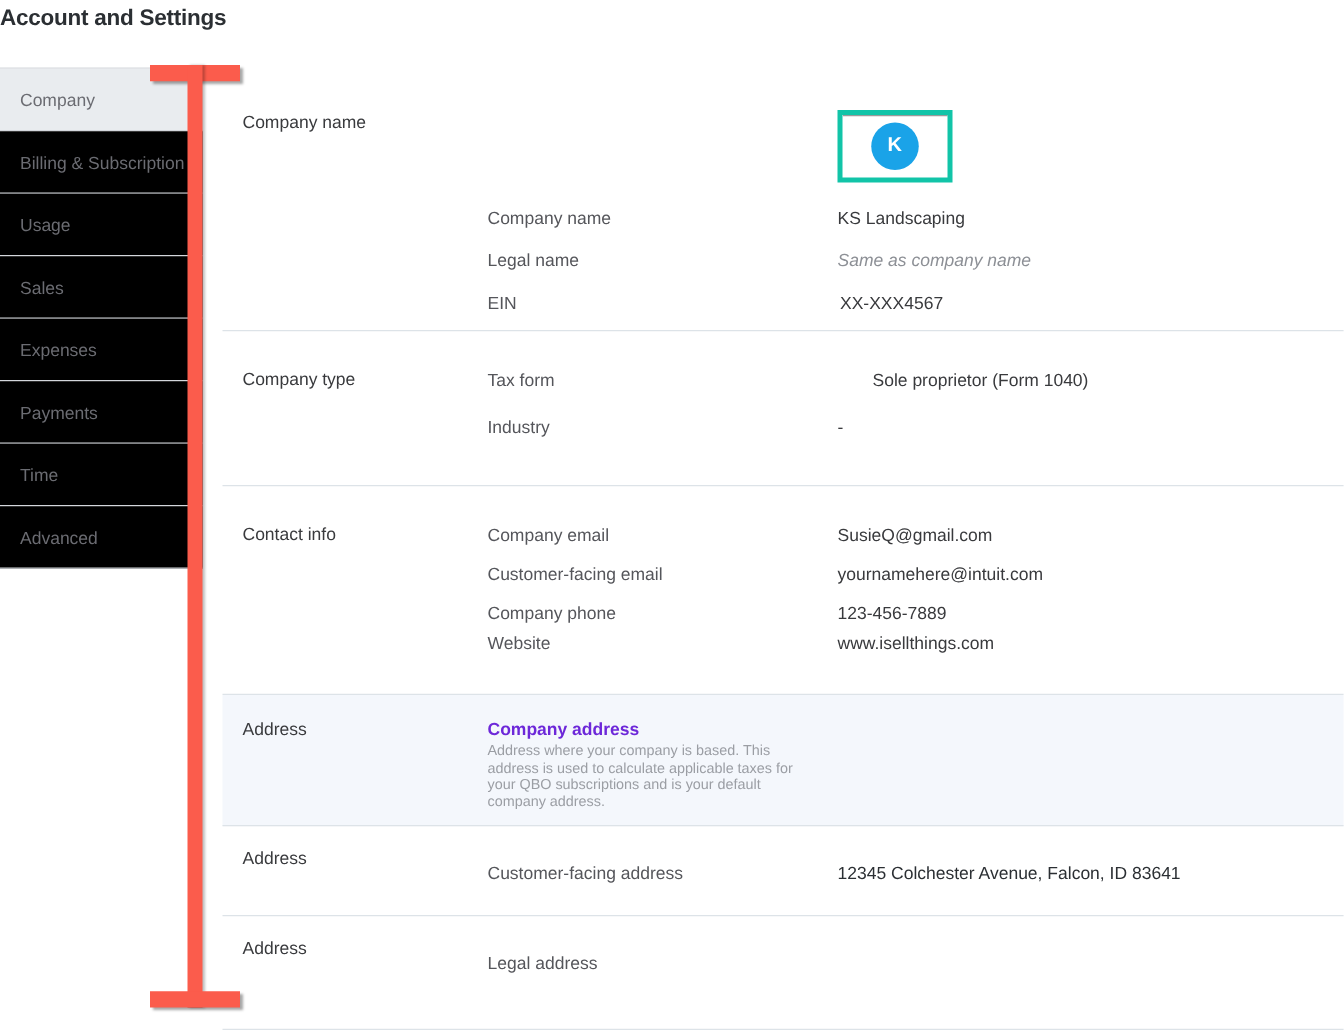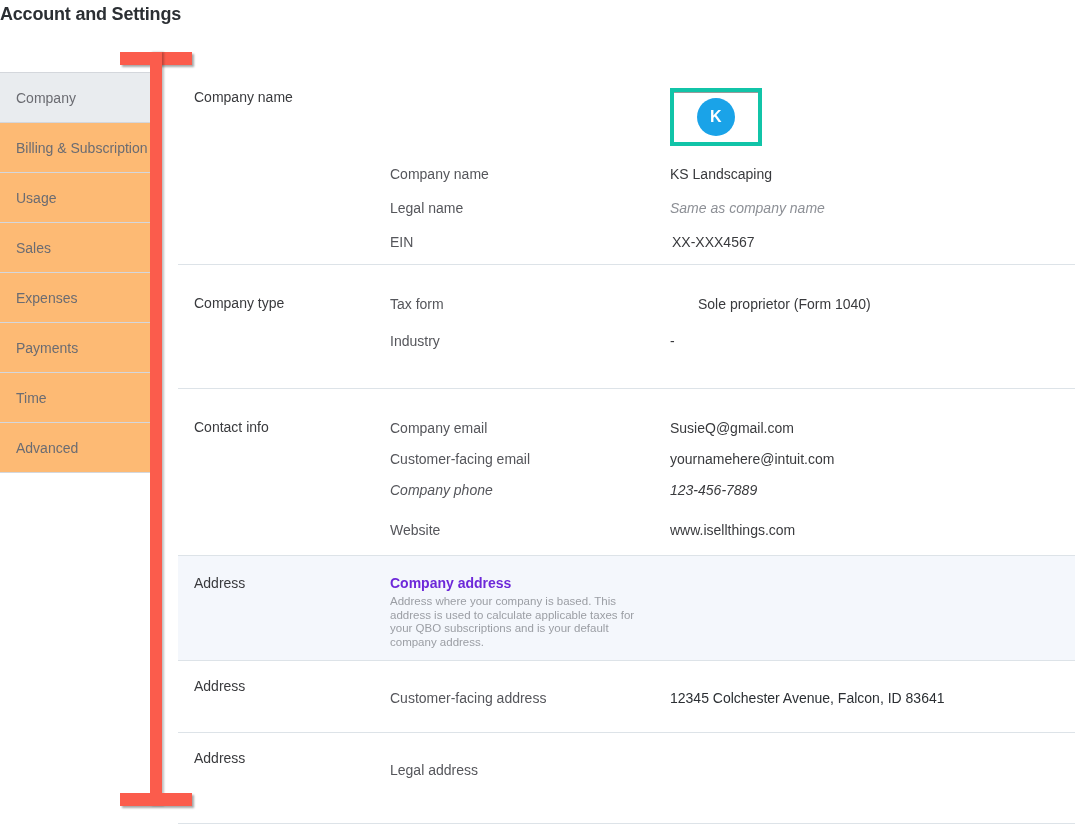--- a/index.html
+++ b/index.html
@@ -29,33 +29,32 @@
     line-height: 24px;
   }
 
   
   #sidebar {
     position: absolute;
     left: 0px;
     top: 54px;
     width: 162px;
     border-top: 1px solid #d4d7dc;
-    margin-top: 18px;
   }
   .side-item {
     height: 50px;
     box-sizing: border-box;
     border-bottom: 1px solid #d4d7dc;
     display: flex;
     align-items: center;
     padding-left: 16px;
     font-size: 14px;
     color: #6b6c72;
     white-space: nowrap;
-    background: #fdba74;
+    background: #000000;
     cursor: pointer;
   }
   .side-item.selected {
     background: #e9ecef;
   }
 
   
   #content {
     position: absolute;
     left: 178px;
@@ -266,21 +265,21 @@
     <div class="sec-title">Contact info</div>
     <div class="sec-body">
       <div class="field-row" style="margin-bottom:11px;">
         <div class="field-label">Company email</div>
         <div class="field-value">SusieQ@gmail.com</div>
       </div>
       <div class="field-row" style="margin-bottom:11px;">
         <div class="field-label">Customer-facing email</div>
         <div class="field-value">yournamehere@intuit.com</div>
       </div>
-      <div class="field-row" style="margin-bottom:20px;font-style:italic;">
+      <div class="field-row" style="margin-bottom:4px;">
         <div class="field-label">Company phone</div>
         <div class="field-value">123-456-7889</div>
       </div>
       <div class="field-row">
         <div class="field-label">Website</div>
         <div class="field-value">www.isellthings.com</div>
       </div>
     </div>
   </section>
 

